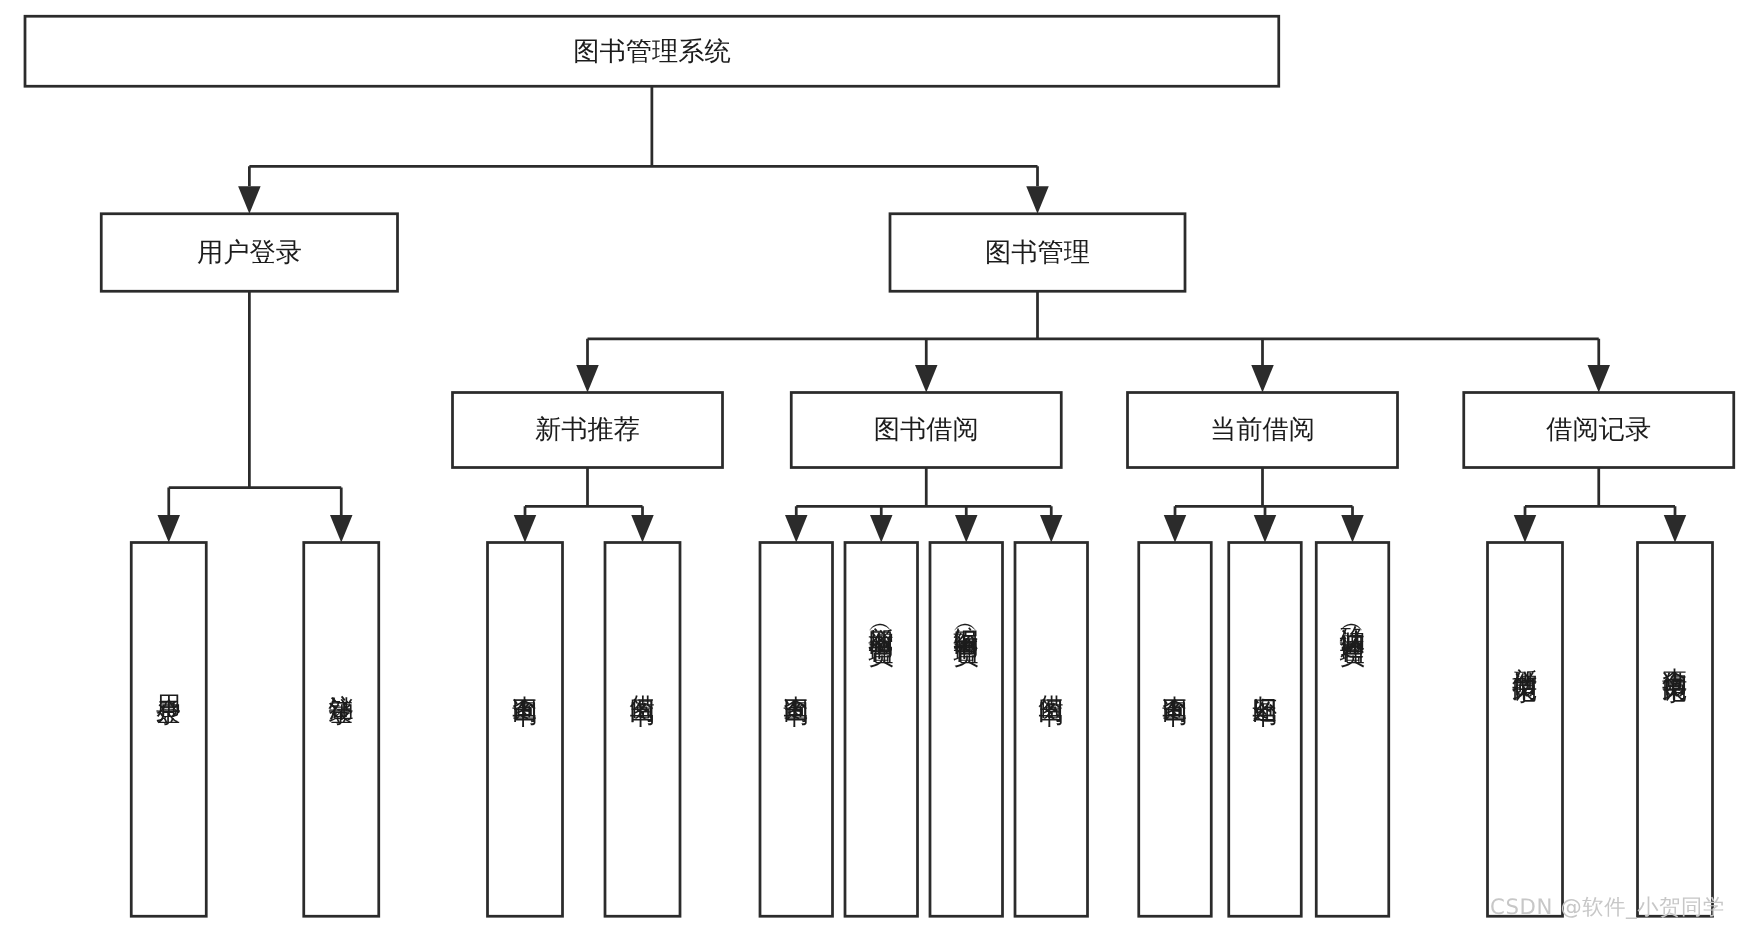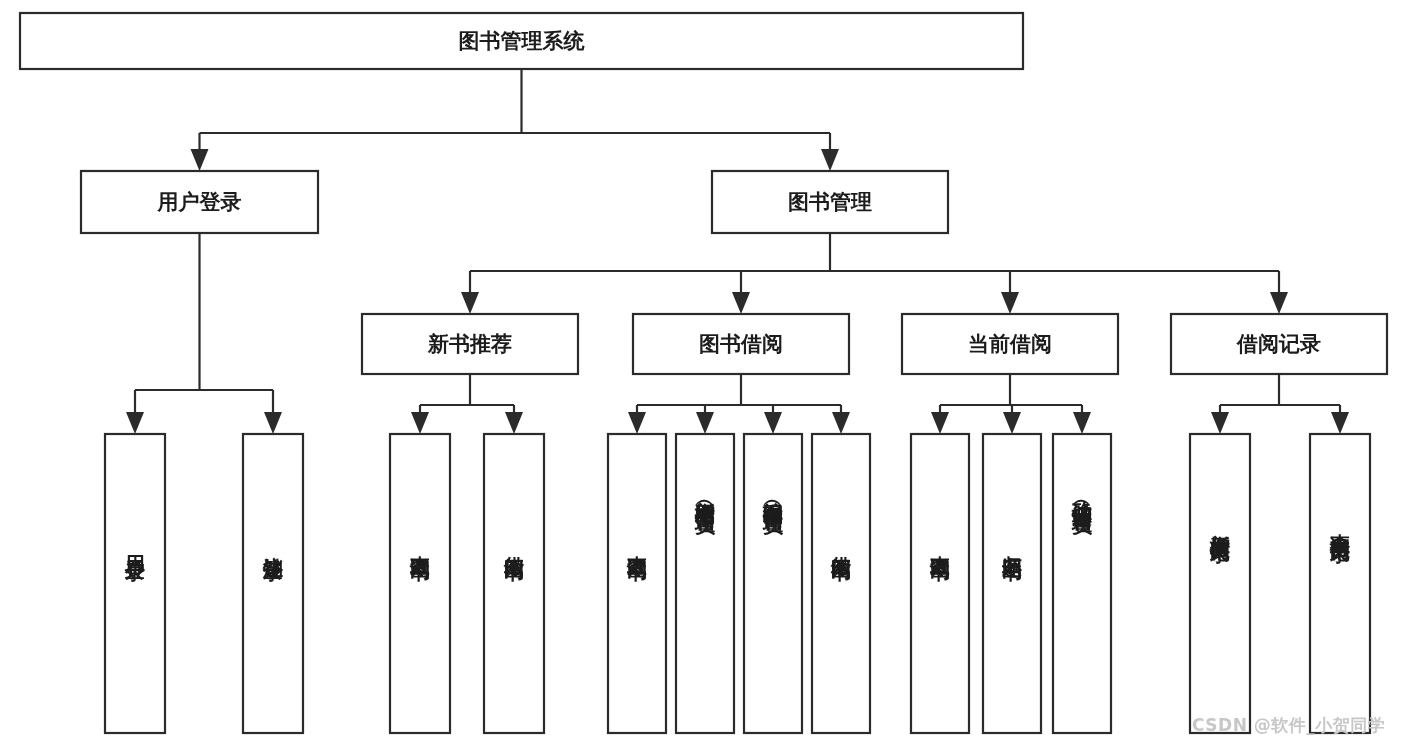--- a/index.html
+++ b/index.html
@@ -11,21 +11,20 @@
     width: 1405px;
     height: 747px;
     font-family: "DejaVu Sans", "Liberation Sans", sans-serif;
     overflow: hidden;
     position: relative;
   }
   #diagram-root {
     position: relative;
     width: 1405px;
     height: 526px;
-    font-weight: bold;
   }
   svg.flow {
     position: absolute;
     left: 0;
     top: 0;
     width: 1405px;
     height: 747px;
     display: block;
   }
   .node-box {

